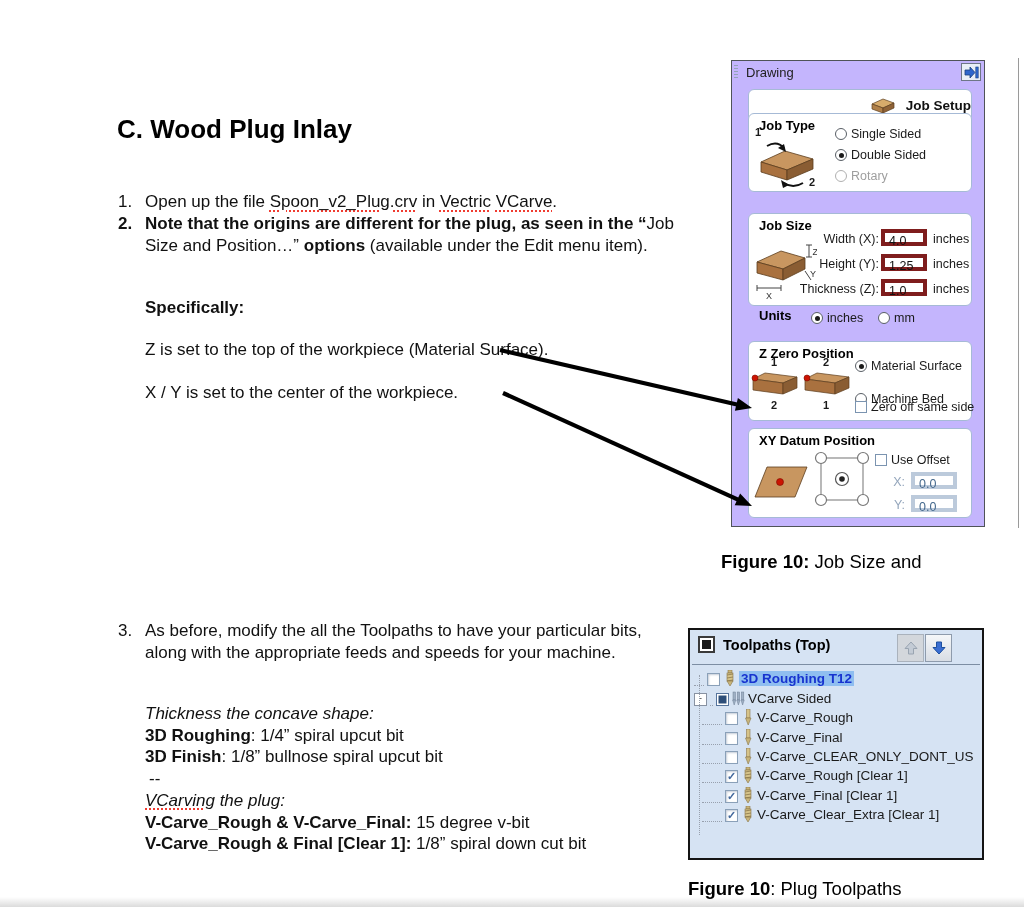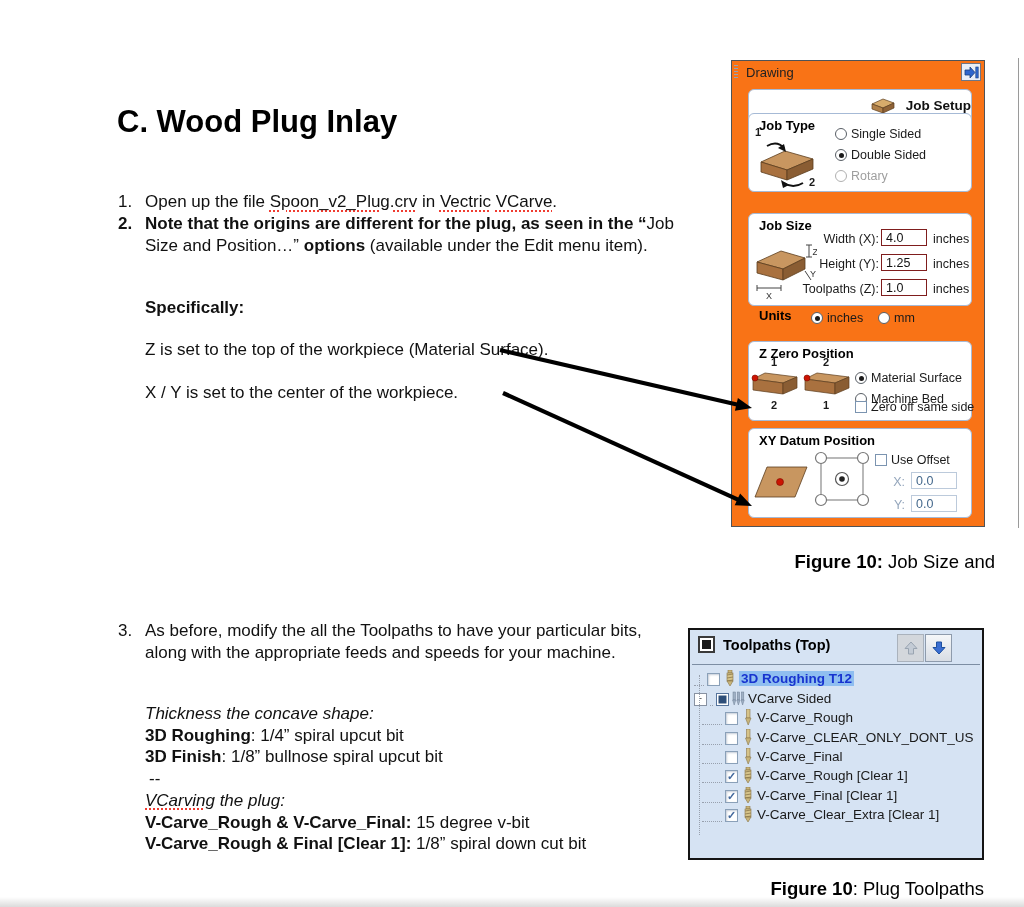--- a/index.html
+++ b/index.html
@@ -1,53 +1,53 @@
 <!DOCTYPE html>
 <html><head>
 <meta charset="utf-8">
 <style>
   html,body{margin:0;padding:0;}
   body{width:1024px;height:907px;position:relative;background:#fff;
        font-family:"Liberation Sans",sans-serif;color:#111;overflow:hidden;}
   .abs{position:absolute;}
   
-  .h1{position:absolute;left:117px;top:104px;font-size:31px;font-weight:bold;color:#000;}
+  .h1{position:absolute;left:117px;top:114px;font-size:26px;font-weight:bold;color:#000;}
   .li{position:absolute;left:118px;font-size:17px;line-height:21.6px;}
   .li .num{display:inline-block;width:27px;vertical-align:top;}
   .li .litext{display:inline-block;vertical-align:top;}
   .b{font-weight:bold;}
   .it{font-style:italic;}
   .para{position:absolute;left:145px;font-size:17px;line-height:21.6px;}
   .spell{text-decoration:underline dotted #f03b30 2px;text-underline-offset:3px;}
   .toolblock p{margin:0;font-size:17px;line-height:21.7px;}
   
-  .figcap{position:absolute;text-align:right;font-size:18.5px;line-height:25px;color:#000;}
+  .figcap{position:absolute;text-align:left;font-size:18.5px;line-height:25px;color:#000;}
   
   .dpanel{position:absolute;left:731px;top:60px;width:254px;height:467px;
-          background:#f97316;border:1.5px solid #4f5358;box-sizing:border-box;}
+          background:#c4b5fd;border:1.5px solid #4f5358;box-sizing:border-box;}
   .dtitle{position:absolute;left:14px;top:4px;font-size:13px;color:#222;}
   .grip{position:absolute;left:2px;top:4px;width:4px;height:15px;
         background:repeating-linear-gradient(to bottom,#93a3b8 0 1px,transparent 1px 3px);}
   .pinbtn{position:absolute;right:3px;top:2px;width:18px;height:16px;background:#e9eef7;
           border:1px solid #6e7687;display:flex;align-items:center;justify-content:center;}
   .gbox{position:absolute;left:16px;width:224px;background:#fff;border:1px solid #a6bad6;
         border-radius:6px;box-sizing:border-box;}
   .glabel{position:absolute;left:10px;top:4px;font-size:13px;font-weight:bold;color:#000;}
   .radio{display:inline-block;width:12px;height:12px;border-radius:50%;background:#fff;
          border:1px solid #595f66;box-sizing:border-box;position:relative;vertical-align:-2px;}
   .radio.on::after{content:"";position:absolute;left:2.5px;top:2.5px;width:5px;height:5px;
          border-radius:50%;background:#1a1a1a;}
   .radio.dis{border-color:#b0b0b0;}
   .rlabel{font-size:12.5px;color:#1a1a1a;margin-left:4px;}
   .rlabel.dis{color:#9e9e9e;}
   .optrow{position:absolute;white-space:nowrap;}
   .cbox{display:inline-block;width:12px;height:12px;background:#fff;border:1px solid #7b94b0;
         box-sizing:border-box;vertical-align:-2px;}
   .flabel{position:absolute;font-size:12.5px;color:#1a1a1a;text-align:right;}
-  .input{position:absolute;width:46px;height:17px;background:#fff;border:1px solid #7f1d1d;
+  .input{position:absolute;width:46px;height:17px;background:#fff;border:4px solid #7f1d1d;
          font-size:12.5px;line-height:16px;padding-left:4px;box-sizing:border-box;color:#111;}
   .input.dis{border-color:#bccadb;color:#44688c;}
   .unit{position:absolute;font-size:12.5px;color:#1a1a1a;}
   .dimnum{position:absolute;font-size:11px;font-weight:bold;color:#1a1a1a;}
   
   .tpanel{position:absolute;left:688px;top:628px;width:296px;height:232px;background:#d6e3f3;
           border:2px solid #141414;box-sizing:border-box;}
   .tphead{position:absolute;left:8px;top:6px;display:flex;align-items:center;gap:8px;}
   .tp-headicon{width:13px;height:13px;border:2px solid #3a3a3a;background:#fff;position:relative;}
   .tp-headicon::after{content:"";position:absolute;inset:2px;background:#1a1a1a;}
@@ -192,21 +192,21 @@
       <text x="59.5" y="17" font-size="9" fill="#333">Z</text>
       <text x="57" y="39" font-size="9" fill="#333">Y</text>
       <text x="13" y="61" font-size="9" fill="#333">X</text>
     </svg>
     <span class="flabel" style="left:40px;top:18px;width:90px">Width (X):</span>
     <div class="input" style="left:132px;top:15px">4.0</div>
     <span class="unit" style="left:184px;top:18px">inches</span>
     <span class="flabel" style="left:40px;top:43px;width:90px">Height (Y):</span>
     <div class="input" style="left:132px;top:40px">1.25</div>
     <span class="unit" style="left:184px;top:43px">inches</span>
-    <span class="flabel" style="left:40px;top:68px;width:90px">Toolpaths (Z):</span>
+    <span class="flabel" style="left:40px;top:68px;width:90px">Thickness (Z):</span>
     <div class="input" style="left:132px;top:65px">1.0</div>
     <span class="unit" style="left:184px;top:68px">inches</span>
     <span class="glabel" style="top:94px">Units</span>
     <div class="optrow" style="left:62px;top:94px">
       <span class="radio on"></span><span class="rlabel">inches</span>
     </div>
     <div class="optrow" style="left:129px;top:94px">
       <span class="radio"></span><span class="rlabel">mm</span>
     </div>
   </div>
@@ -222,21 +222,21 @@
       <circle cx="4" cy="8" r="3" fill="#cc1402" stroke="#7a0c00" stroke-width="0.6"></circle>
     </svg>
     <svg class="abs" style="left:54px;top:28px" width="48" height="26" viewBox="0 0 48 26">
       <polygon points="2,9 14,3 46,7 32,13" fill="#c89660" stroke="#5c3d1e" stroke-width="0.7"></polygon>
       <polygon points="2,9 32,13 32,24 2,20" fill="#a9713f" stroke="#5c3d1e" stroke-width="0.7"></polygon>
       <polygon points="32,13 46,7 46,18 32,24" fill="#8a5d33" stroke="#5c3d1e" stroke-width="0.7"></polygon>
       <circle cx="4" cy="8" r="3" fill="#cc1402" stroke="#7a0c00" stroke-width="0.6"></circle>
     </svg>
     <span class="dimnum" style="left:22px;top:57px">2</span>
     <span class="dimnum" style="left:74px;top:57px">1</span>
-    <div class="optrow" style="left:106px;top:26px">
+    <div class="optrow" style="left:106px;top:14px">
       <span class="radio on"></span><span class="rlabel">Material Surface</span>
     </div>
     <div class="optrow" style="left:106px;top:47px">
       <span class="radio"></span><span class="rlabel">Machine Bed</span>
     </div>
     <div class="optrow" style="left:106px;top:55px">
       <span class="cbox"></span><span class="rlabel">Zero off same side</span>
     </div>
   </div>
 
@@ -323,31 +323,31 @@
       <span class="tlabel">V-Carve_Rough</span>
     </div>
     <div class="trow lvl2">
       <span class="dots"></span>
       <span class="cb"></span>
       <span class="bit">
           <svg width="12" height="16" viewBox="0 0 12 16">
             <use href="#bit-pointed"></use>
           </svg>
         </span>
+      <span class="tlabel">V-Carve_Final</span>
+    </div>
+    <div class="trow lvl2">
+      <span class="dots"></span>
+      <span class="cb"></span>
+      <span class="bit">
+          <svg width="12" height="16" viewBox="0 0 12 16">
+            <use href="#bit-pointed"></use>
+          </svg>
+        </span>
       <span class="tlabel">V-Carve_CLEAR_ONLY_DONT_US</span>
-    </div>
-    <div class="trow lvl2">
-      <span class="dots"></span>
-      <span class="cb"></span>
-      <span class="bit">
-          <svg width="12" height="16" viewBox="0 0 12 16">
-            <use href="#bit-pointed"></use>
-          </svg>
-        </span>
-      <span class="tlabel">V-Carve_Final</span>
     </div>
     <div class="trow lvl2">
       <span class="dots"></span>
       <span class="cb">
           <i>✓</i>
         </span>
       <span class="bit">
           <svg width="12" height="16" viewBox="0 0 12 16">
             <use href="#bit-spiral"></use>
           </svg>

